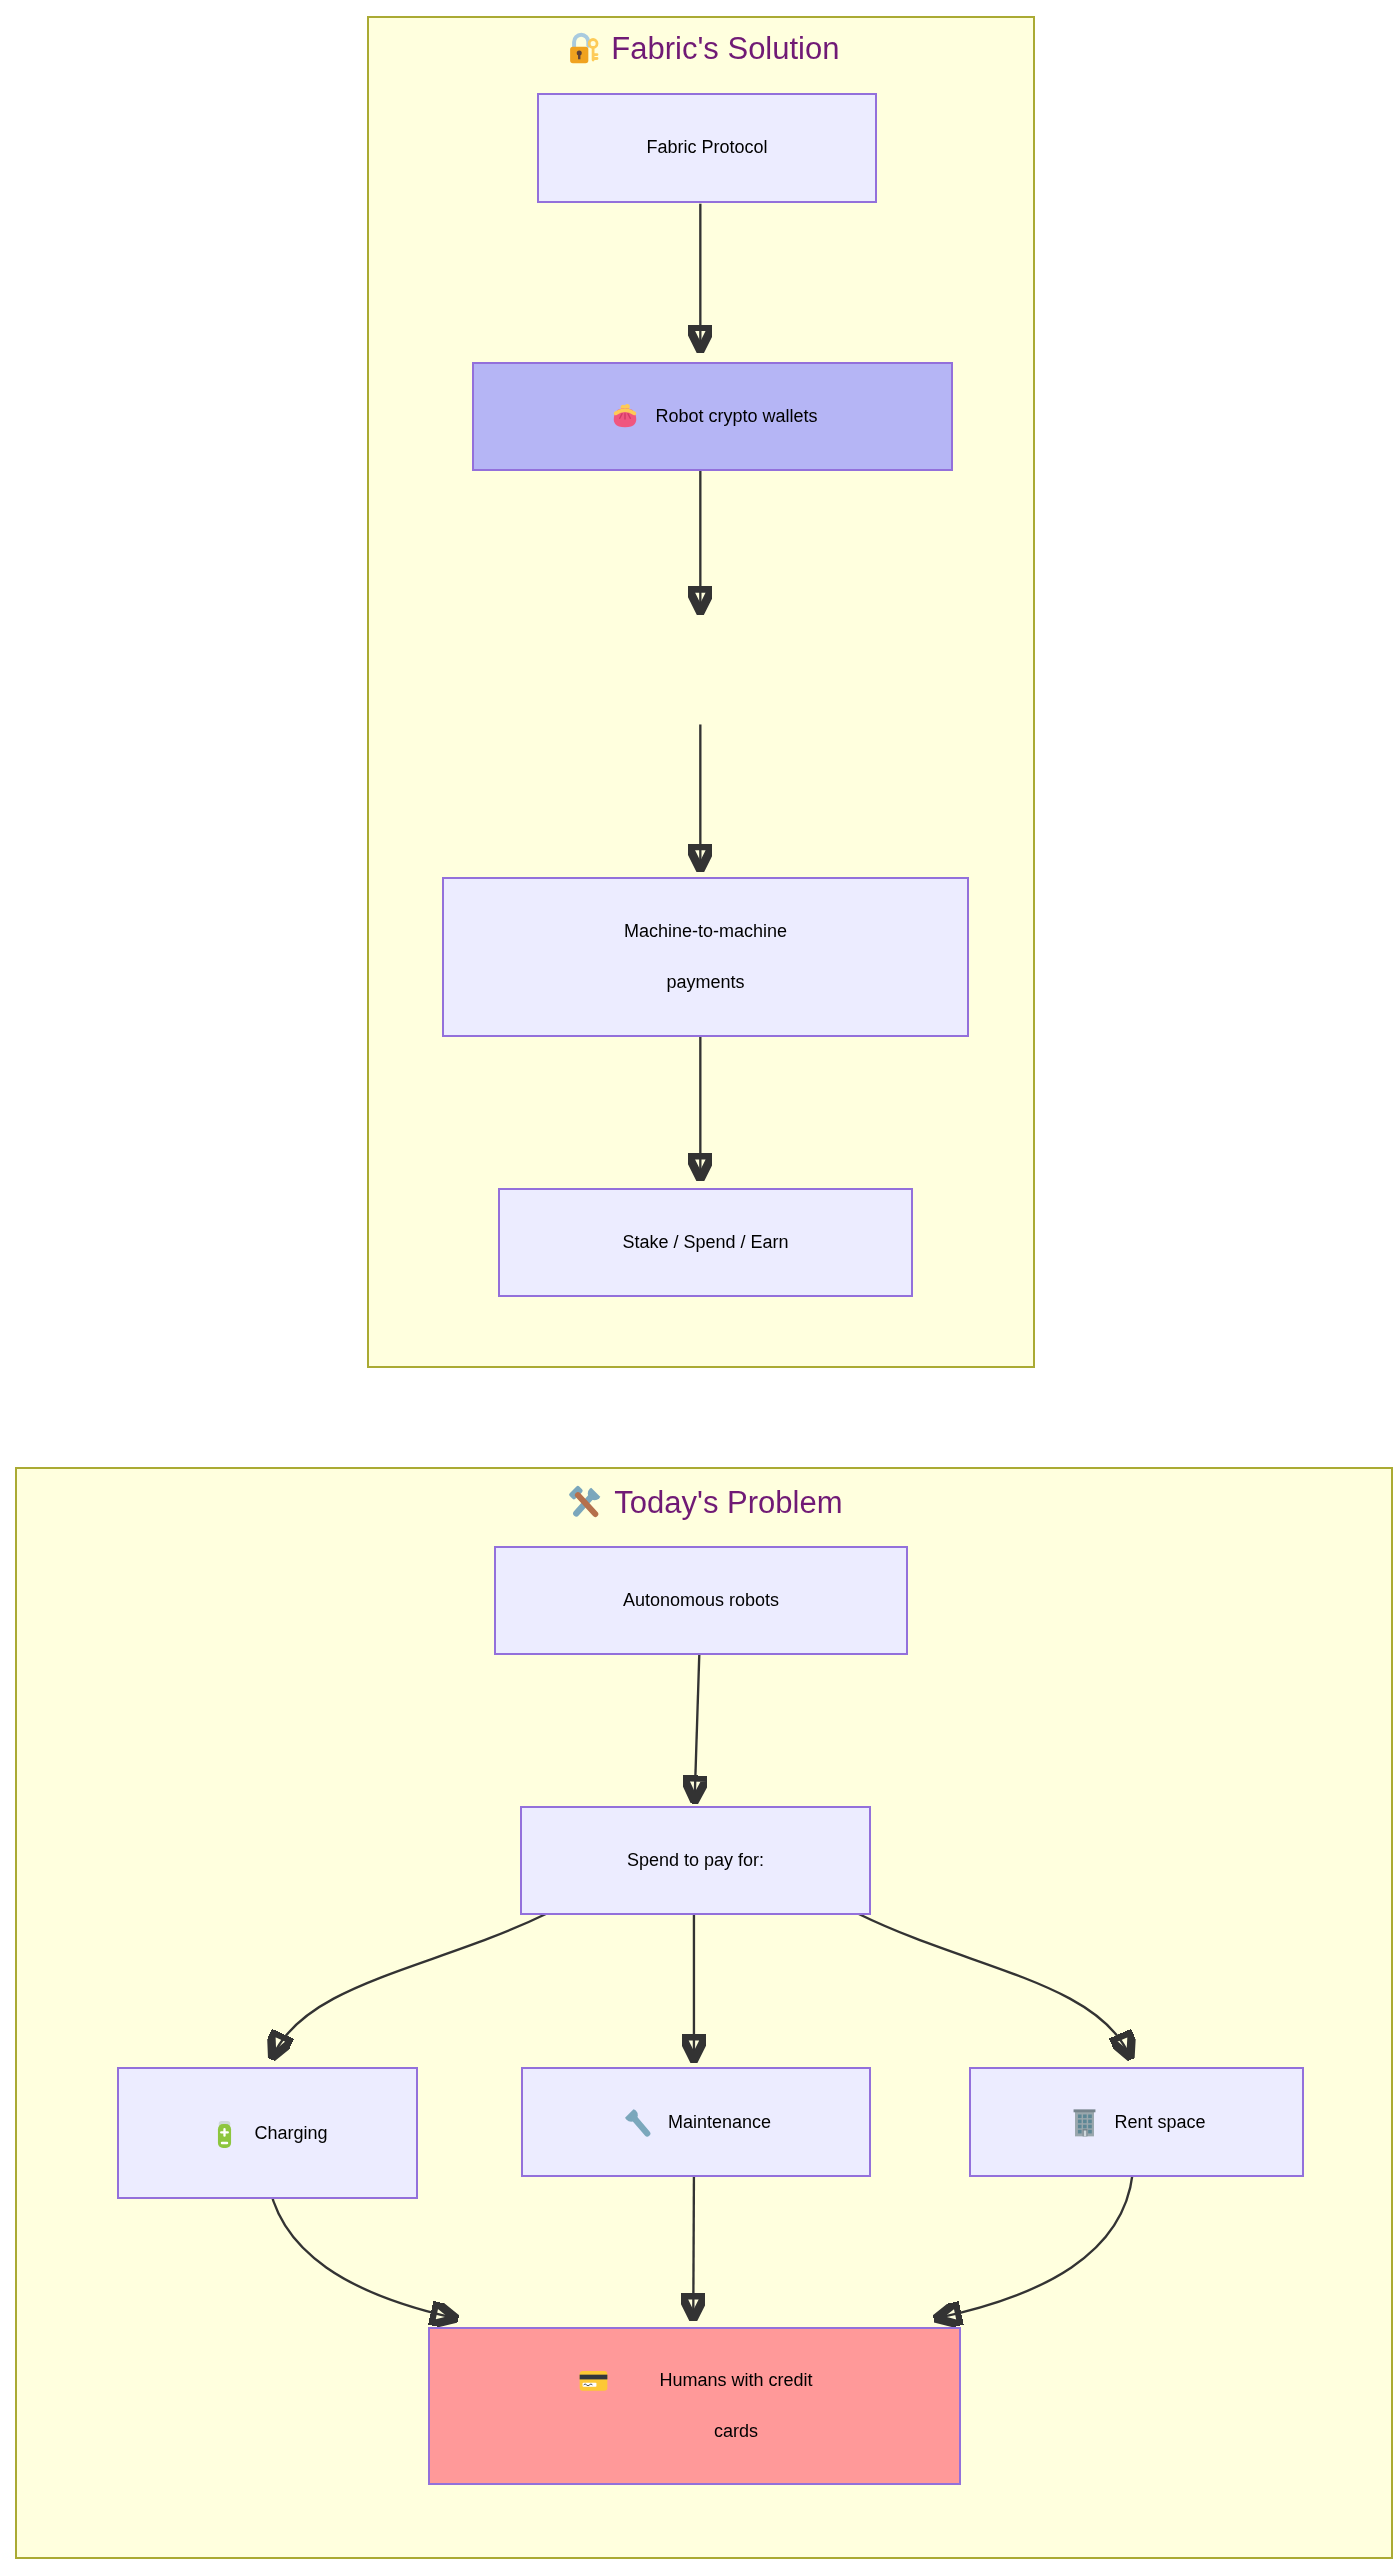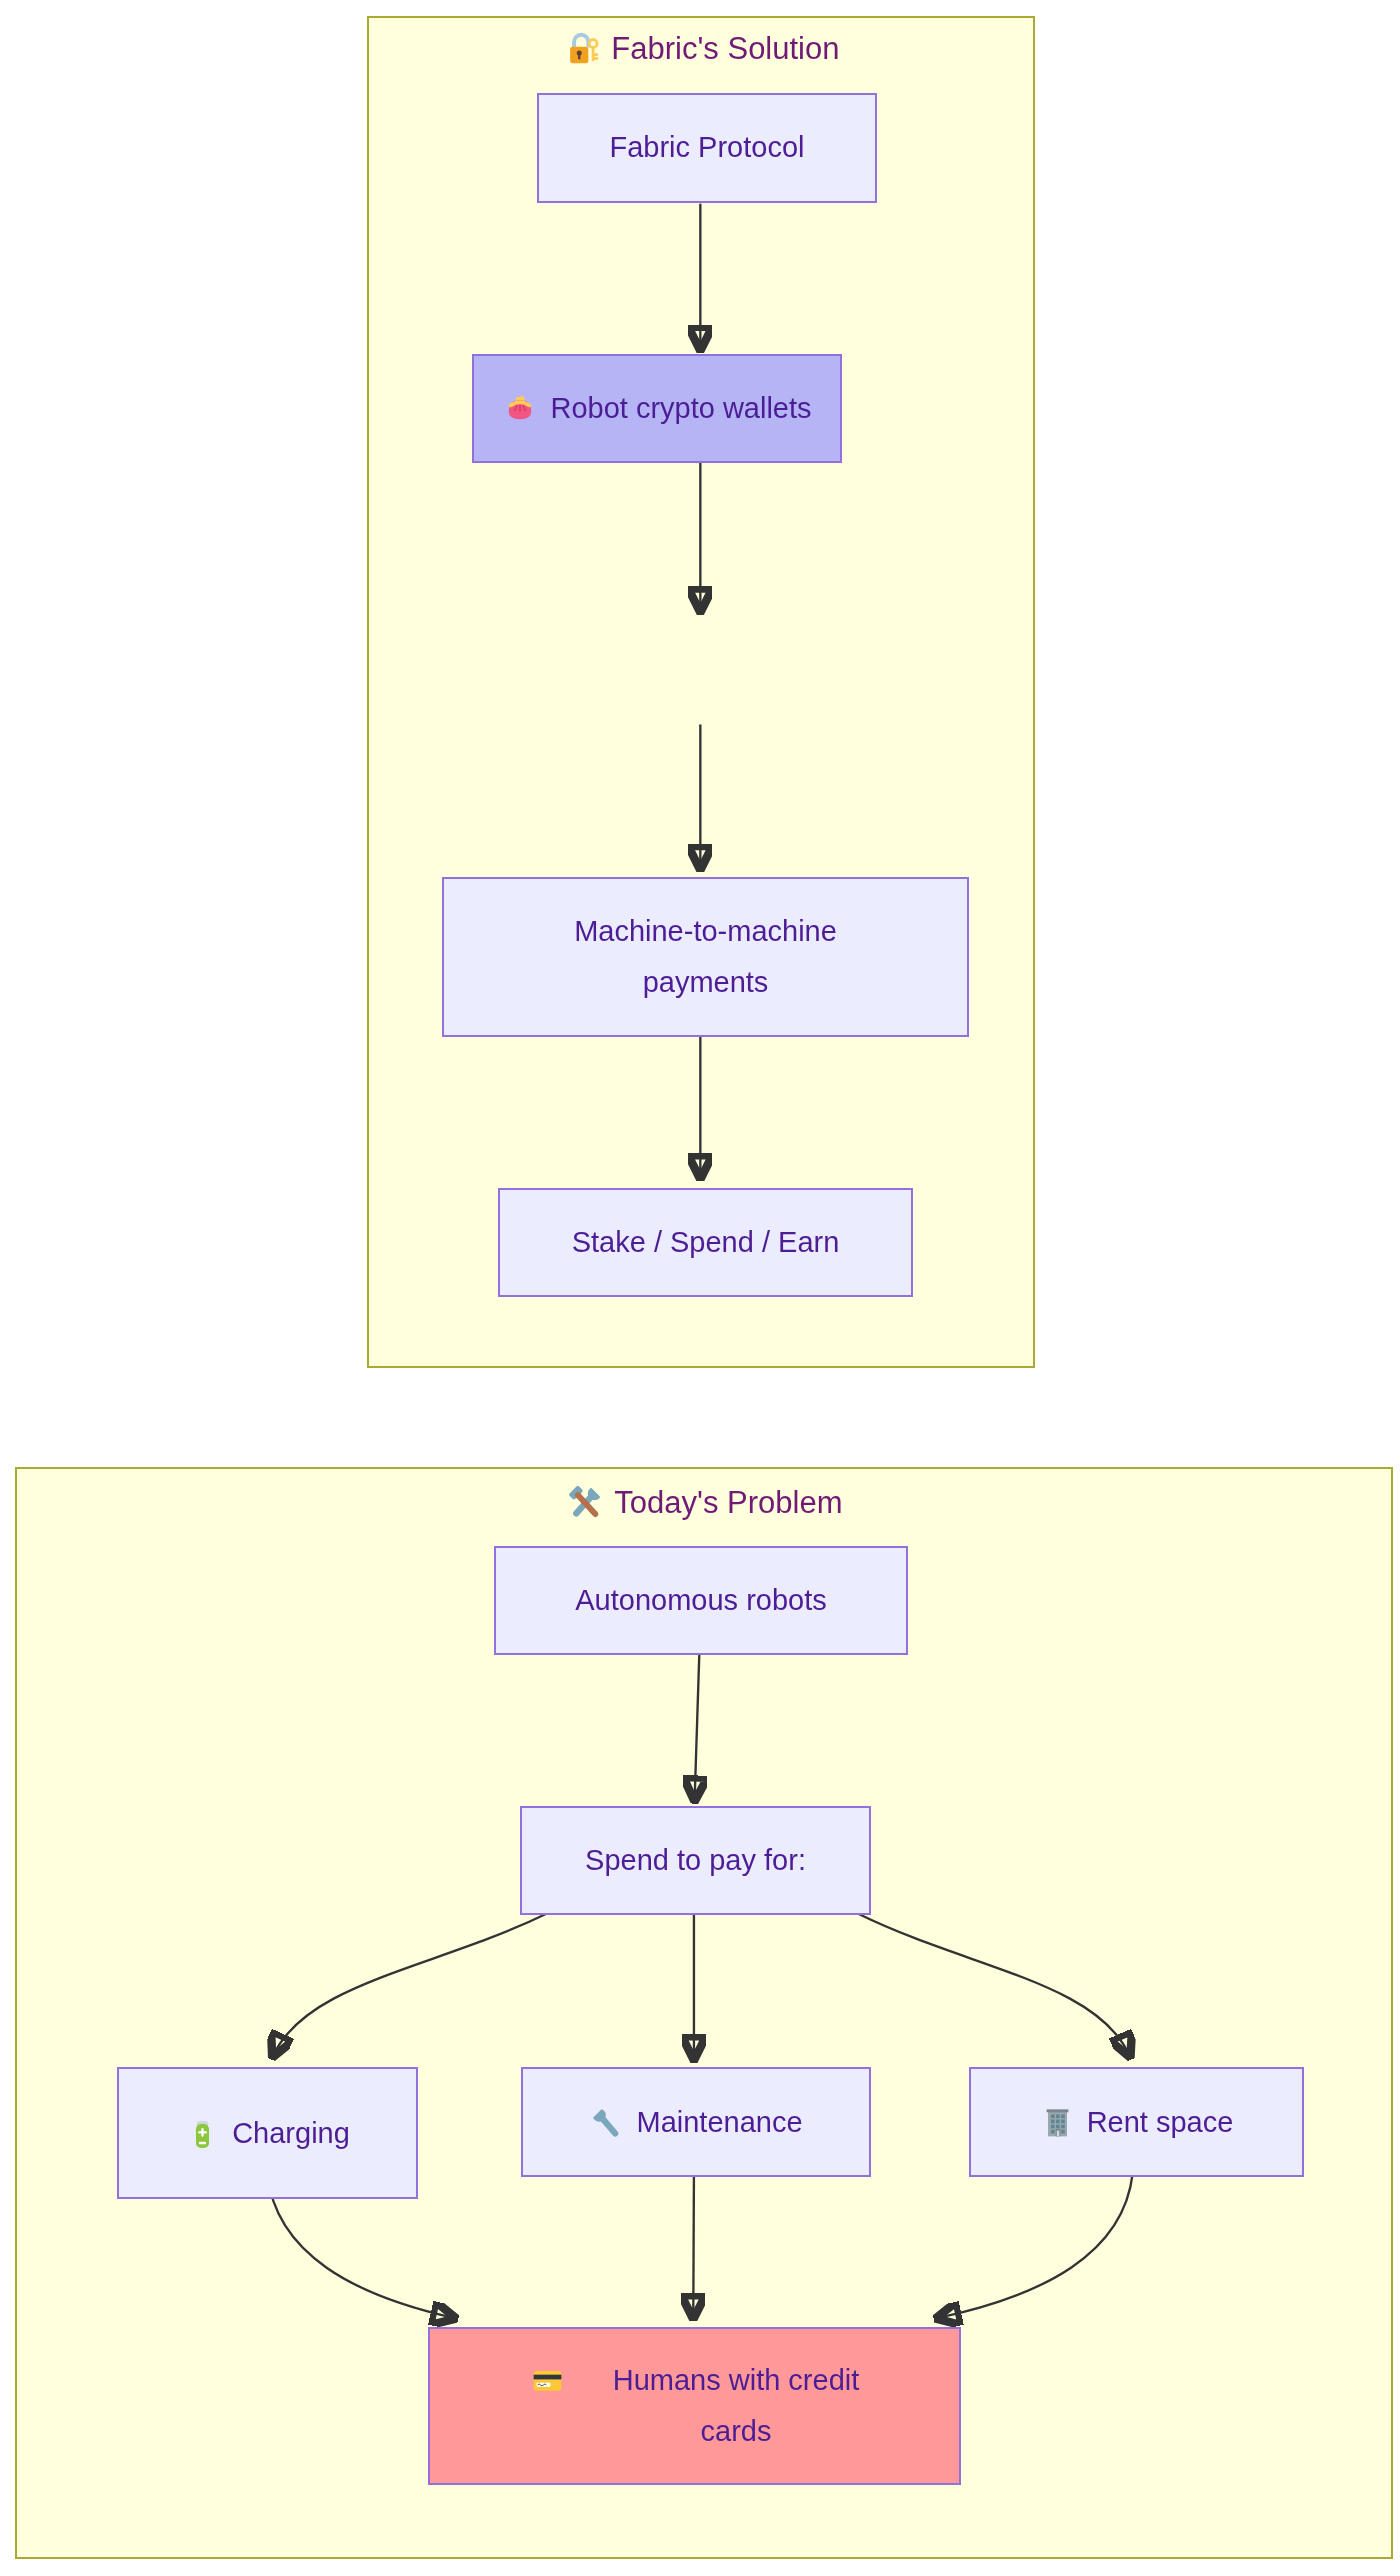--- a/index.html
+++ b/index.html
@@ -12,23 +12,23 @@
     box-sizing:border-box;
   }
   .cluster-title {
     position:absolute; left:0; width:100%; display:flex; align-items:center;
     justify-content:center; gap:10.8px; font-size:31px; color:#701a75;
   }
   .edges { position:absolute; left:0; top:0; width:100%; height:100%; }
   .edges path { stroke:#333333; stroke-width:3.5; fill:none; }
   .node {
     position:absolute; box-sizing:border-box;
-    background:#ECECFF; border:2px solid #9370DB; color:#4c1d95;
+    background:#ECECFF; border:2px solid #9370DB; color:#000000;
     display:flex; align-items:center; justify-content:center; gap:12px;
-    font-size:29px; text-align:center;
+    font-size:18px; text-align:center;
   }
   .node .multiline { line-height:51px; }
   .node.wallet { background:#b5b5f5; }
   .node.green  { background:#99ff99; border:5.4px solid #00cc00; }
   .node.red    { background:#ff9999; border:2.7px solid #9370DB; }
   .icon { flex:0 0 auto; display:block; }
 </style>
 </head>
 <body>
 
@@ -57,21 +57,21 @@
         <circle cx="38" cy="17" r="5" fill="none" stroke="#fdcb58" stroke-width="3.5"></circle>
         <path d="M38 22 v16 M38 31 h5 M38 36 h5" fill="none" stroke="#fdcb58" stroke-width="3.5" stroke-linecap="round"></path>
       </svg>
       <span>Fabric's Solution</span>
     </div>
 
     <div class="node" style="left:168px; top:75px; width:340px; height:110px;">
       <span>Fabric Protocol</span>
     </div>
 
-    <div class="node wallet" style="left:103px; top:336px; width:370px; height:109px;">
+    <div class="node wallet" style="left:103px; top:344px; width:481px; height:109px;">
       <svg class="icon" width="36" height="36" viewBox="0 0 48 48">
         <circle cx="21.5" cy="12.5" r="3.4" fill="#fdcb58"></circle>
         <circle cx="27" cy="11.5" r="3.4" fill="#fdcb58"></circle>
         <path d="M10 22 q-5 17 14 17 q19 0 14-17 q-2.5-8.5 -14-8.5 q-11.5 0-14 8.5 z" fill="#f0567f"></path>
         <path d="M11.5 20.5 q12.5-8.5 25 0" fill="none" stroke="#fdcb58" stroke-width="5" stroke-linecap="round"></path>
         <path d="M24 21 v7 M20 21 l-3 6 M28 21 l3 6" stroke="#d23c66" stroke-width="2" fill="none" stroke-linecap="round"></path>
       </svg>
       <span>Robot crypto wallets</span>
     </div>
 

